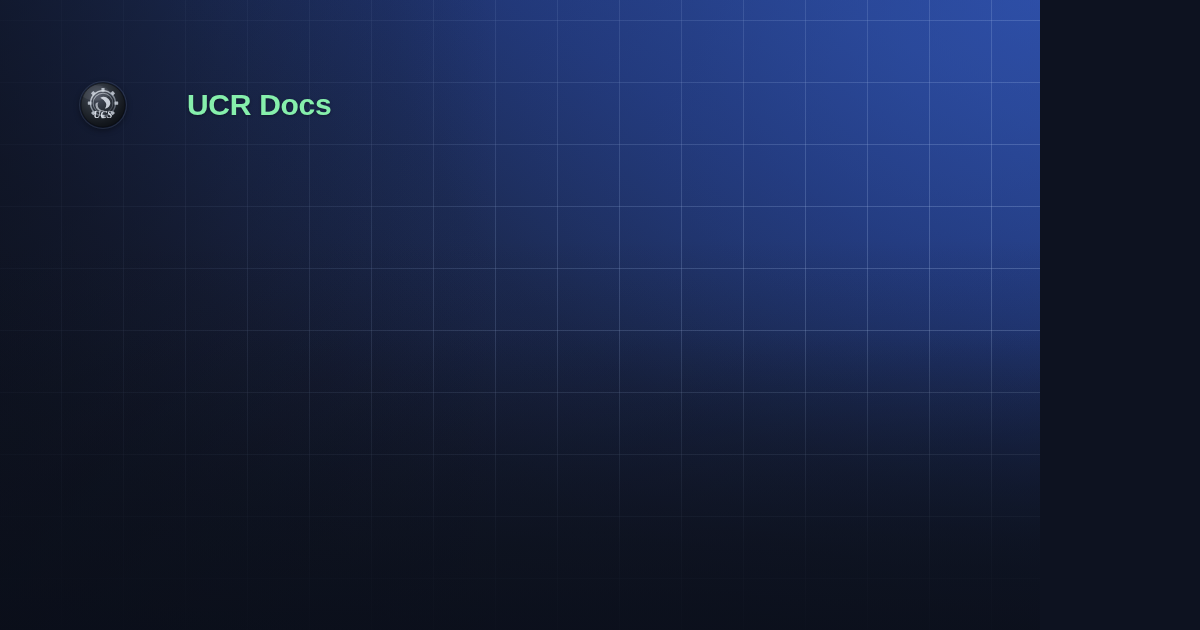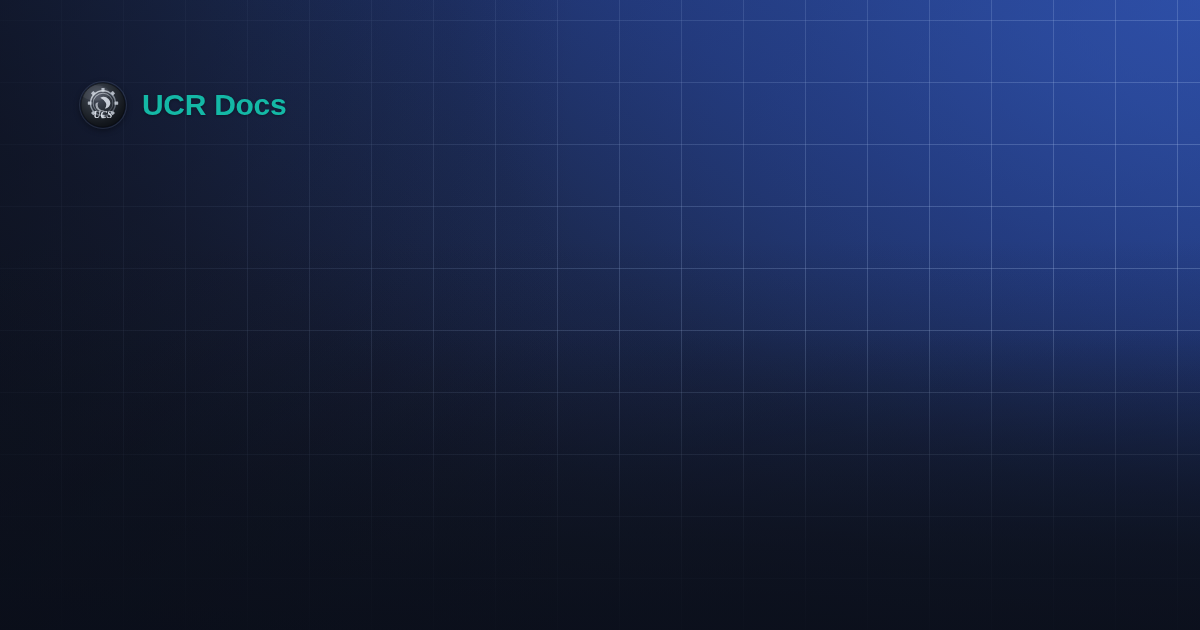--- a/index.html
+++ b/index.html
@@ -6,21 +6,21 @@
     margin: 0;
     padding: 0;
     background: #0d1220;
   }
   body {
     font-family: "Liberation Sans", sans-serif;
   }
 
   .og-card {
     position: relative;
-    width: 1200px;
+    width: 1040px;
     height: 630px;
     overflow: hidden;
     box-sizing: border-box;
     background: #141a2a;
   }
 
   
   .bg-base {
     position: absolute;
     inset: 0;
@@ -117,27 +117,28 @@
   .brand-logo {
     width: 46px;
     height: 46px;
     border-radius: 50%;
     display: block;
     flex: 0 0 auto;
     box-shadow: 0 0 0 1px rgba(140,160,200,0.18),
                 0 2px 6px rgba(0,0,0,0.45);
   }
   .brand-name {
-    color: #14b8a6;
+    color: #86efac;
     font-size: 30px;
     font-weight: bold;
     letter-spacing: -0.3px;
     line-height: 1;
     white-space: nowrap;
     text-shadow: 0 1px 3px rgba(0,0,0,0.35);
+    margin-left: 45px;
   }
 
   
   .page-title {
     position: absolute;
     left: 80px;
     bottom: 88px;
     z-index: 5;
     color: #3a72e0;
     font-size: 98px;

